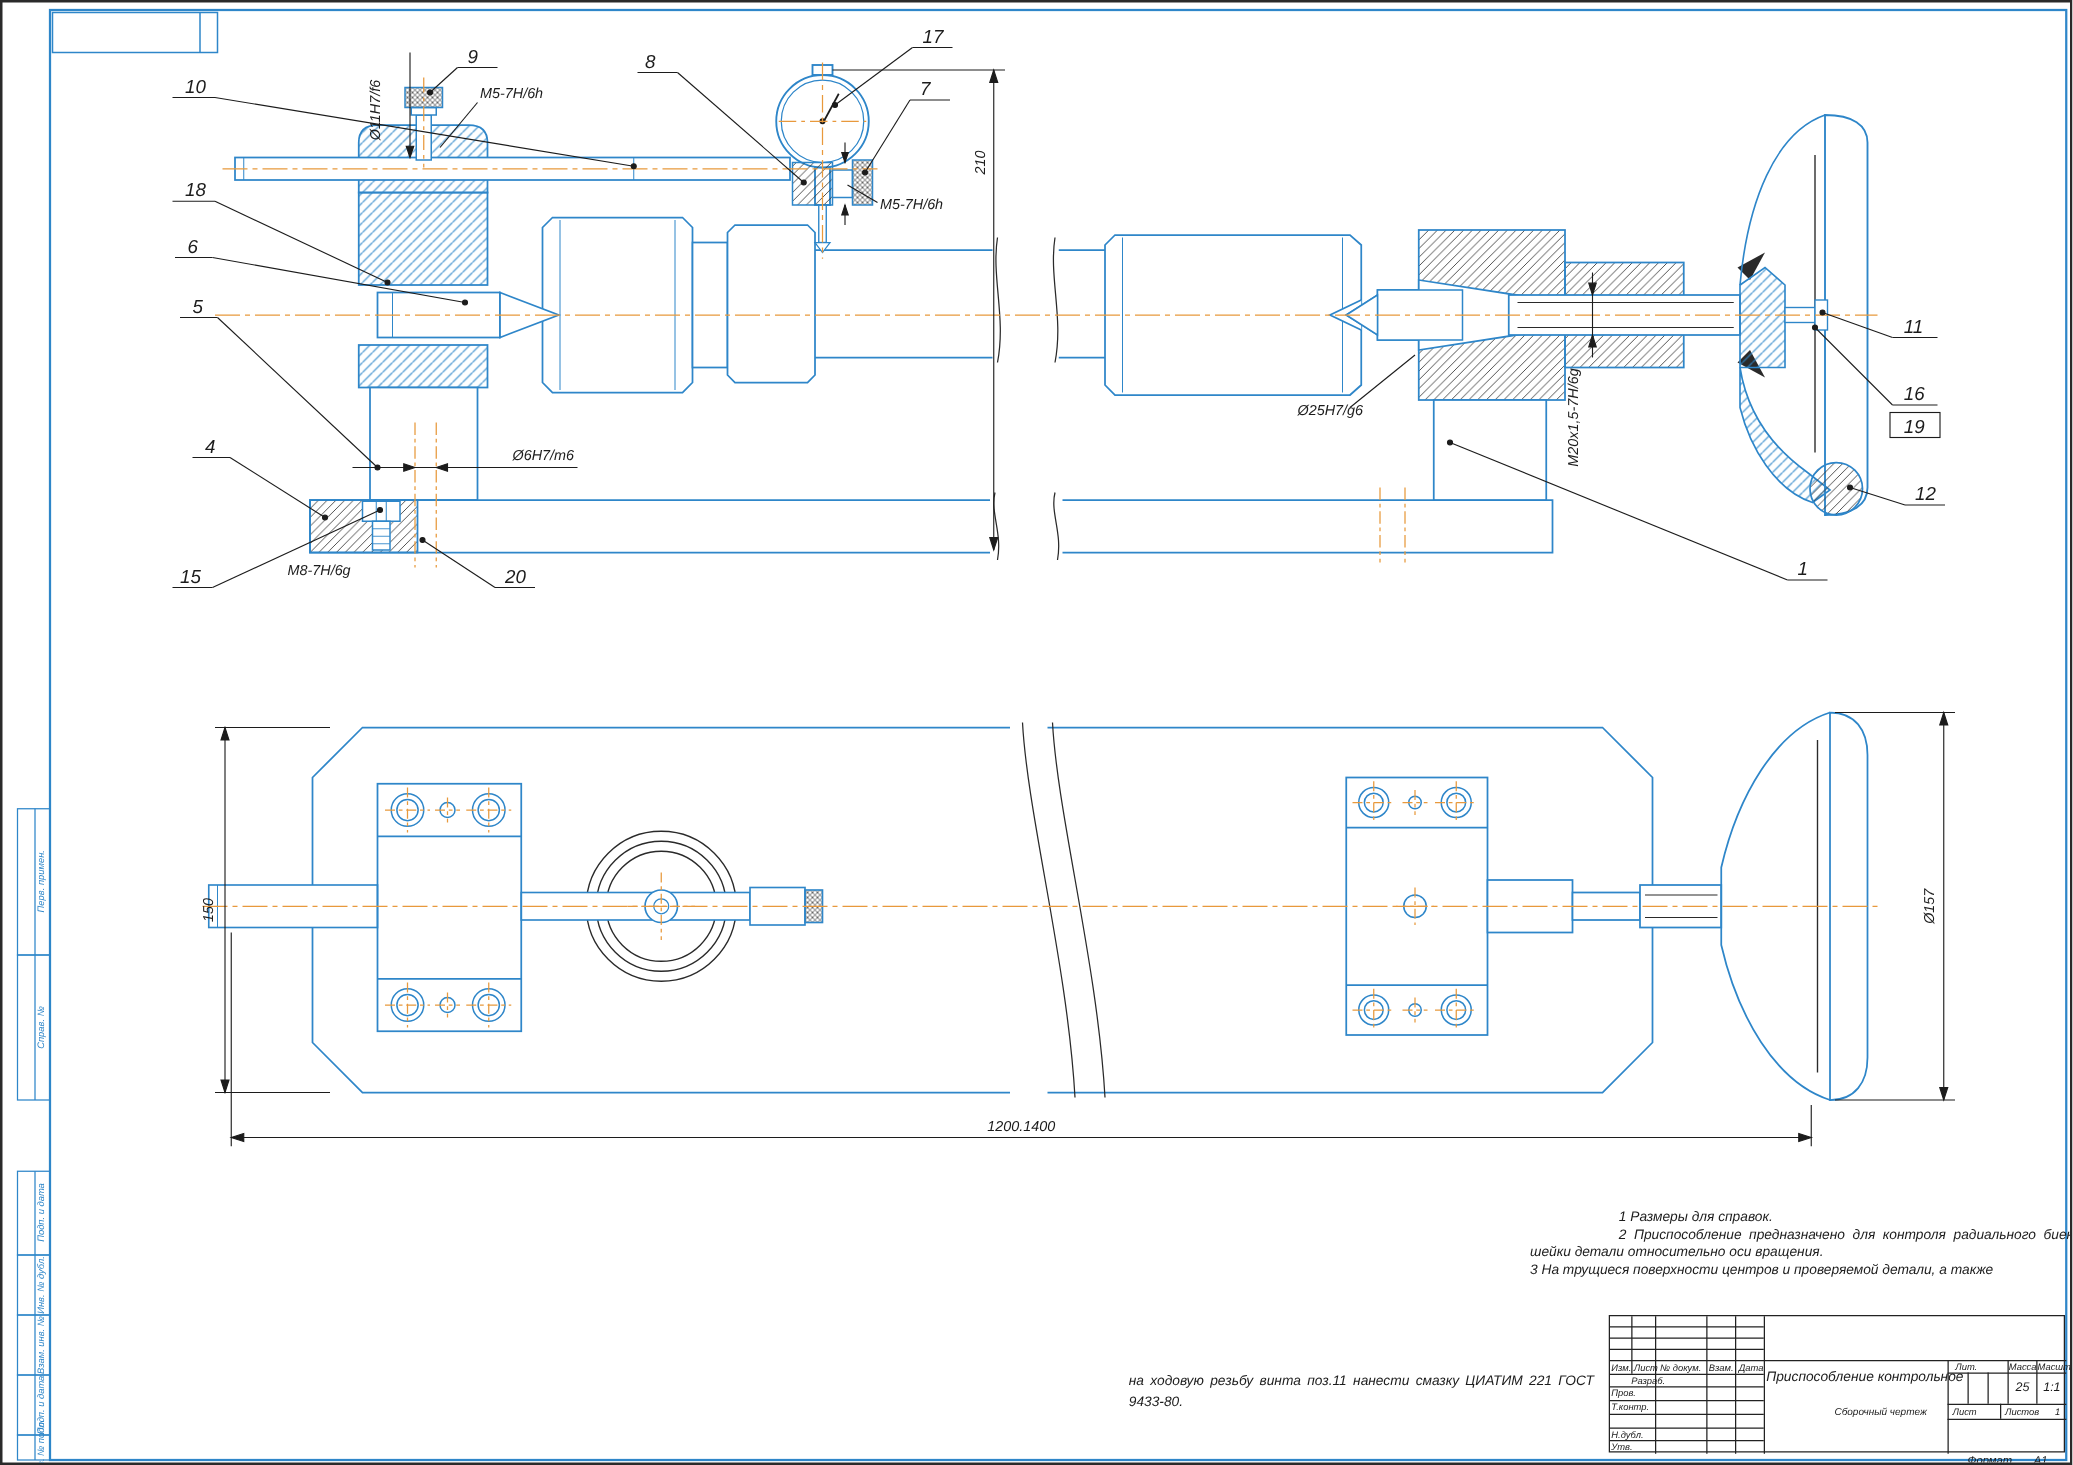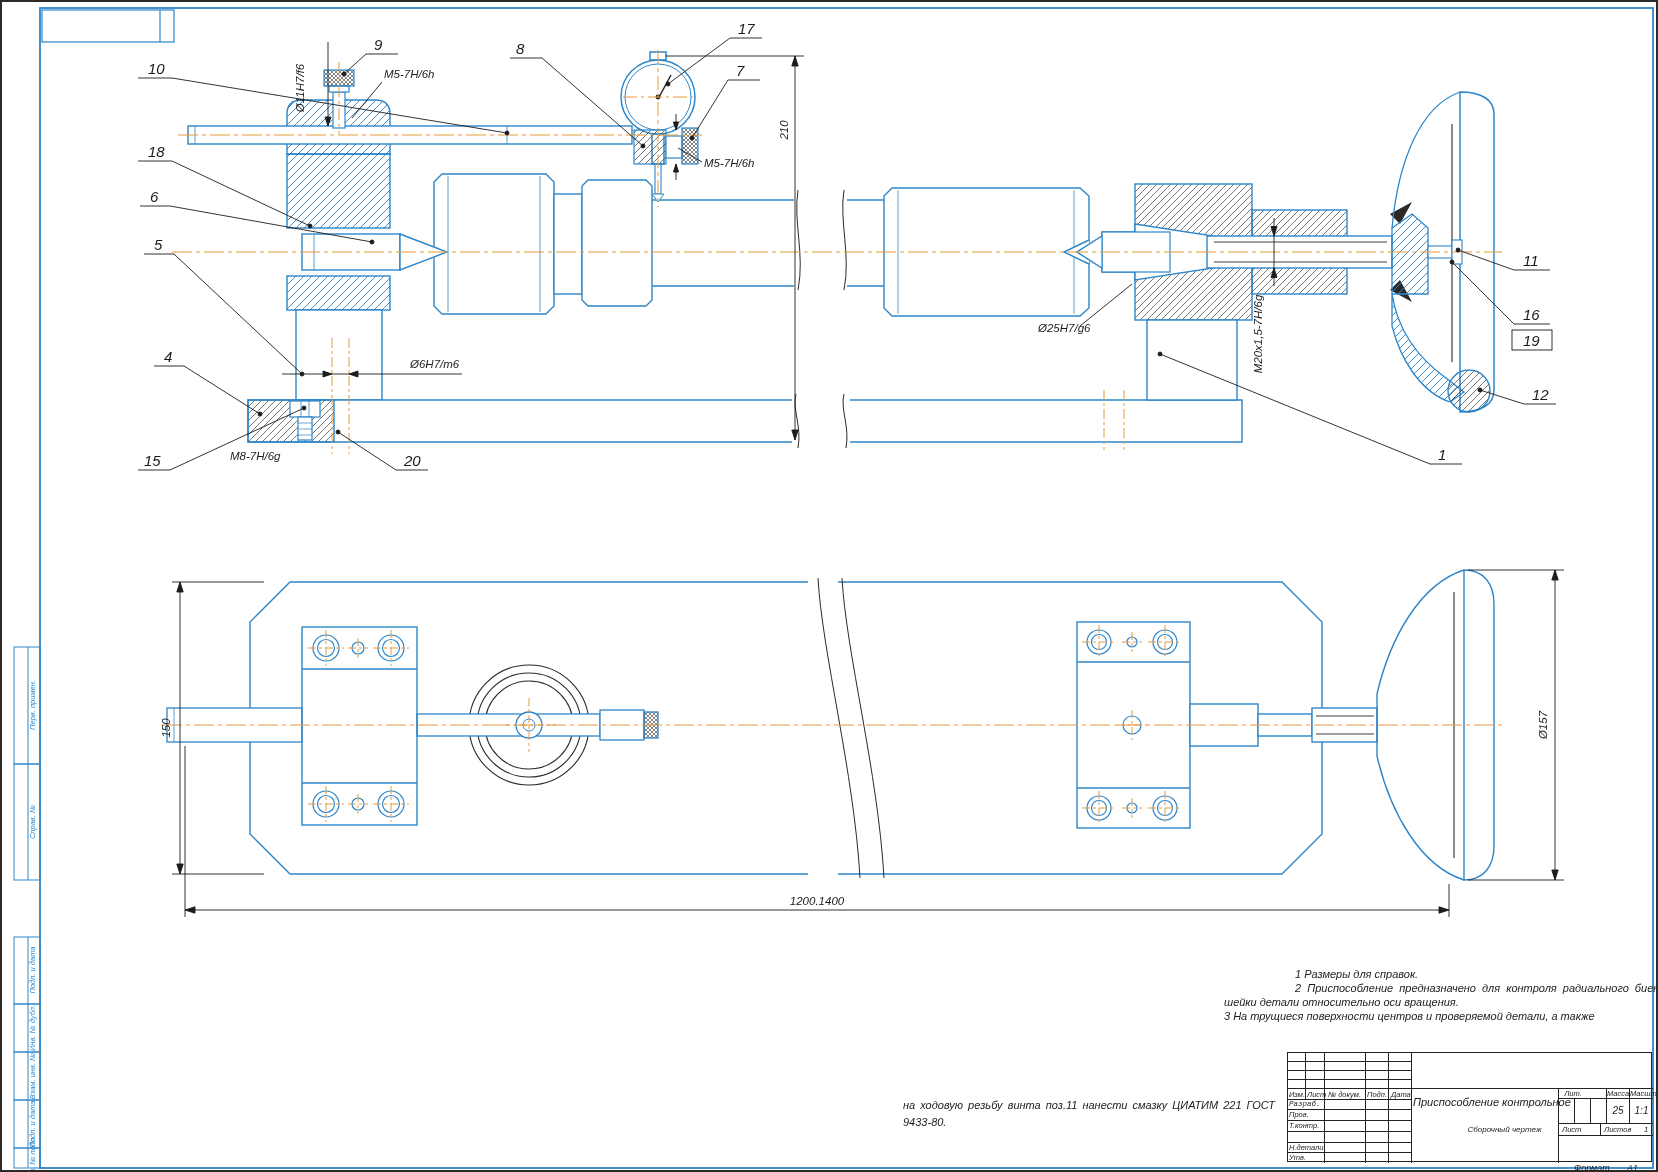--- a/index.html
+++ b/index.html
@@ -441,26 +441,26 @@
     <div class="tb-line" style="left:270px;top:82px;width:95px;height:1px;"></div>
     <div class="tb-line" style="left:286px;top:45px;width:1px;height:25px;"></div>
     <div class="tb-line" style="left:302px;top:45px;width:1px;height:25px;"></div>
     <div class="tb-line" style="left:318px;top:35px;width:1px;height:35px;"></div>
     <div class="tb-line" style="left:341px;top:35px;width:1px;height:35px;"></div>
     <div class="tb-line" style="left:312px;top:70px;width:1px;height:12px;"></div>
 
     <div class="tb-txt" style="left:1px;top:37px;">Изм.</div>
     <div class="tb-txt" style="left:19px;top:37px;">Лист</div>
     <div class="tb-txt" style="left:40px;top:37px;">№ докум.</div>
-    <div class="tb-txt" style="left:79px;top:37px;">Подп.</div>
+    <div class="tb-txt" style="left:79px;top:37px;">Взам.</div>
     <div class="tb-txt" style="left:103px;top:37px;">Дата</div>
-    <div class="tb-txt" style="left:1px;top:47px;font-family:Liberation Mono, monospace;">Разраб.</div>
+    <div class="tb-txt" style="left:17px;top:47px;">Разраб.</div>
     <div class="tb-txt" style="left:1px;top:57px;">Пров.</div>
     <div class="tb-txt" style="left:1px;top:68px;">Т.контр.</div>
-    <div class="tb-txt" style="left:1px;top:90px;">Н.детали.</div>
+    <div class="tb-txt" style="left:1px;top:90px;">Н.дубл.</div>
     <div class="tb-txt" style="left:1px;top:100px;font-style:italic;">Утв.</div>
 
     <div class="tb-big" style="left:125px;top:43px;width:143px;">Приспособление контрольное</div>
     <div class="tb-txt" style="left:125px;top:72px;width:143px;text-align:center;font-size:8px;margin-left:20px;">Сборочный чертеж</div>
 
     <div class="tb-txt" style="left:272px;top:36px;width:26px;text-align:center;">Лит.</div>
     <div class="tb-txt" style="left:319px;top:36px;width:22px;text-align:center;">Масса</div>
     <div class="tb-txt" style="left:342px;top:36px;width:23px;text-align:center;">Масштаб</div>
     <div class="tb-txt" style="left:319px;top:52px;width:22px;text-align:center;font-size:10px;">25</div>
     <div class="tb-txt" style="left:342px;top:52px;width:23px;text-align:center;font-size:10px;">1:1</div>

